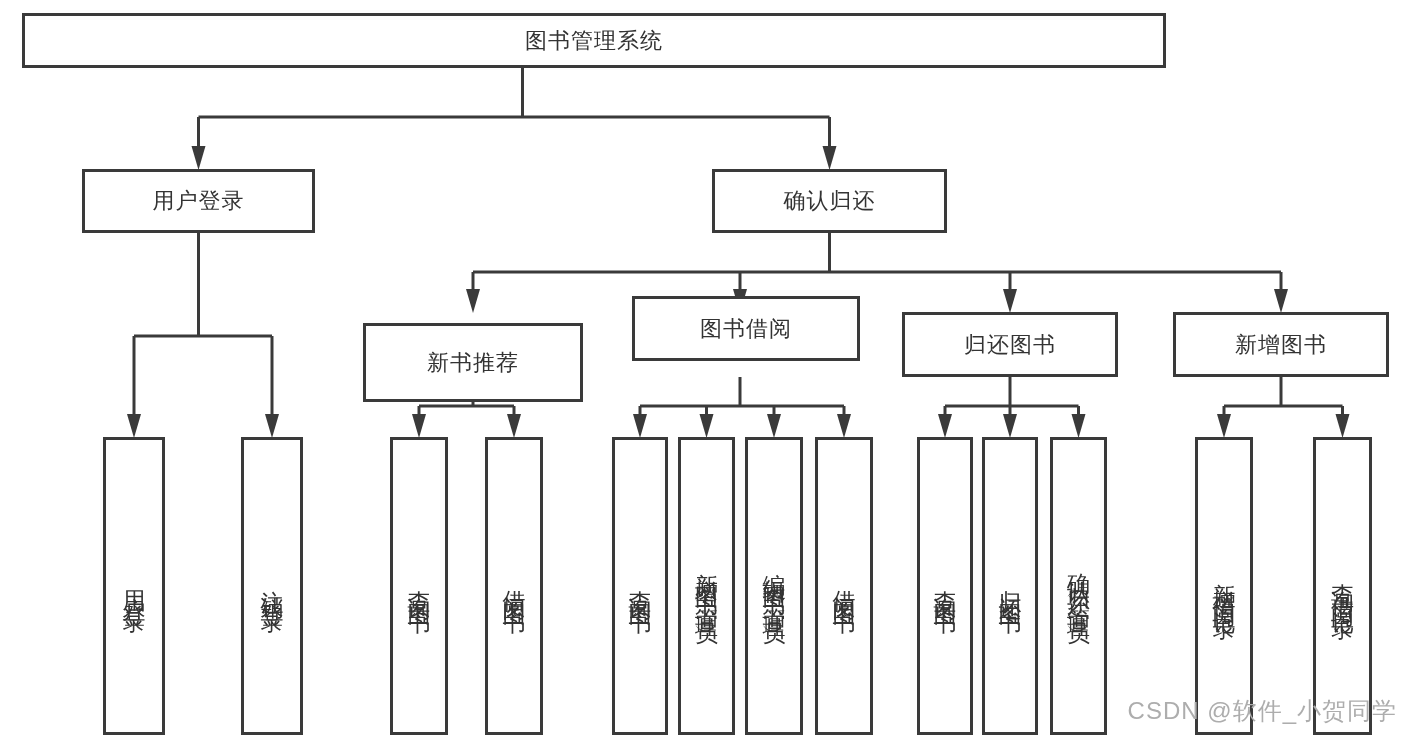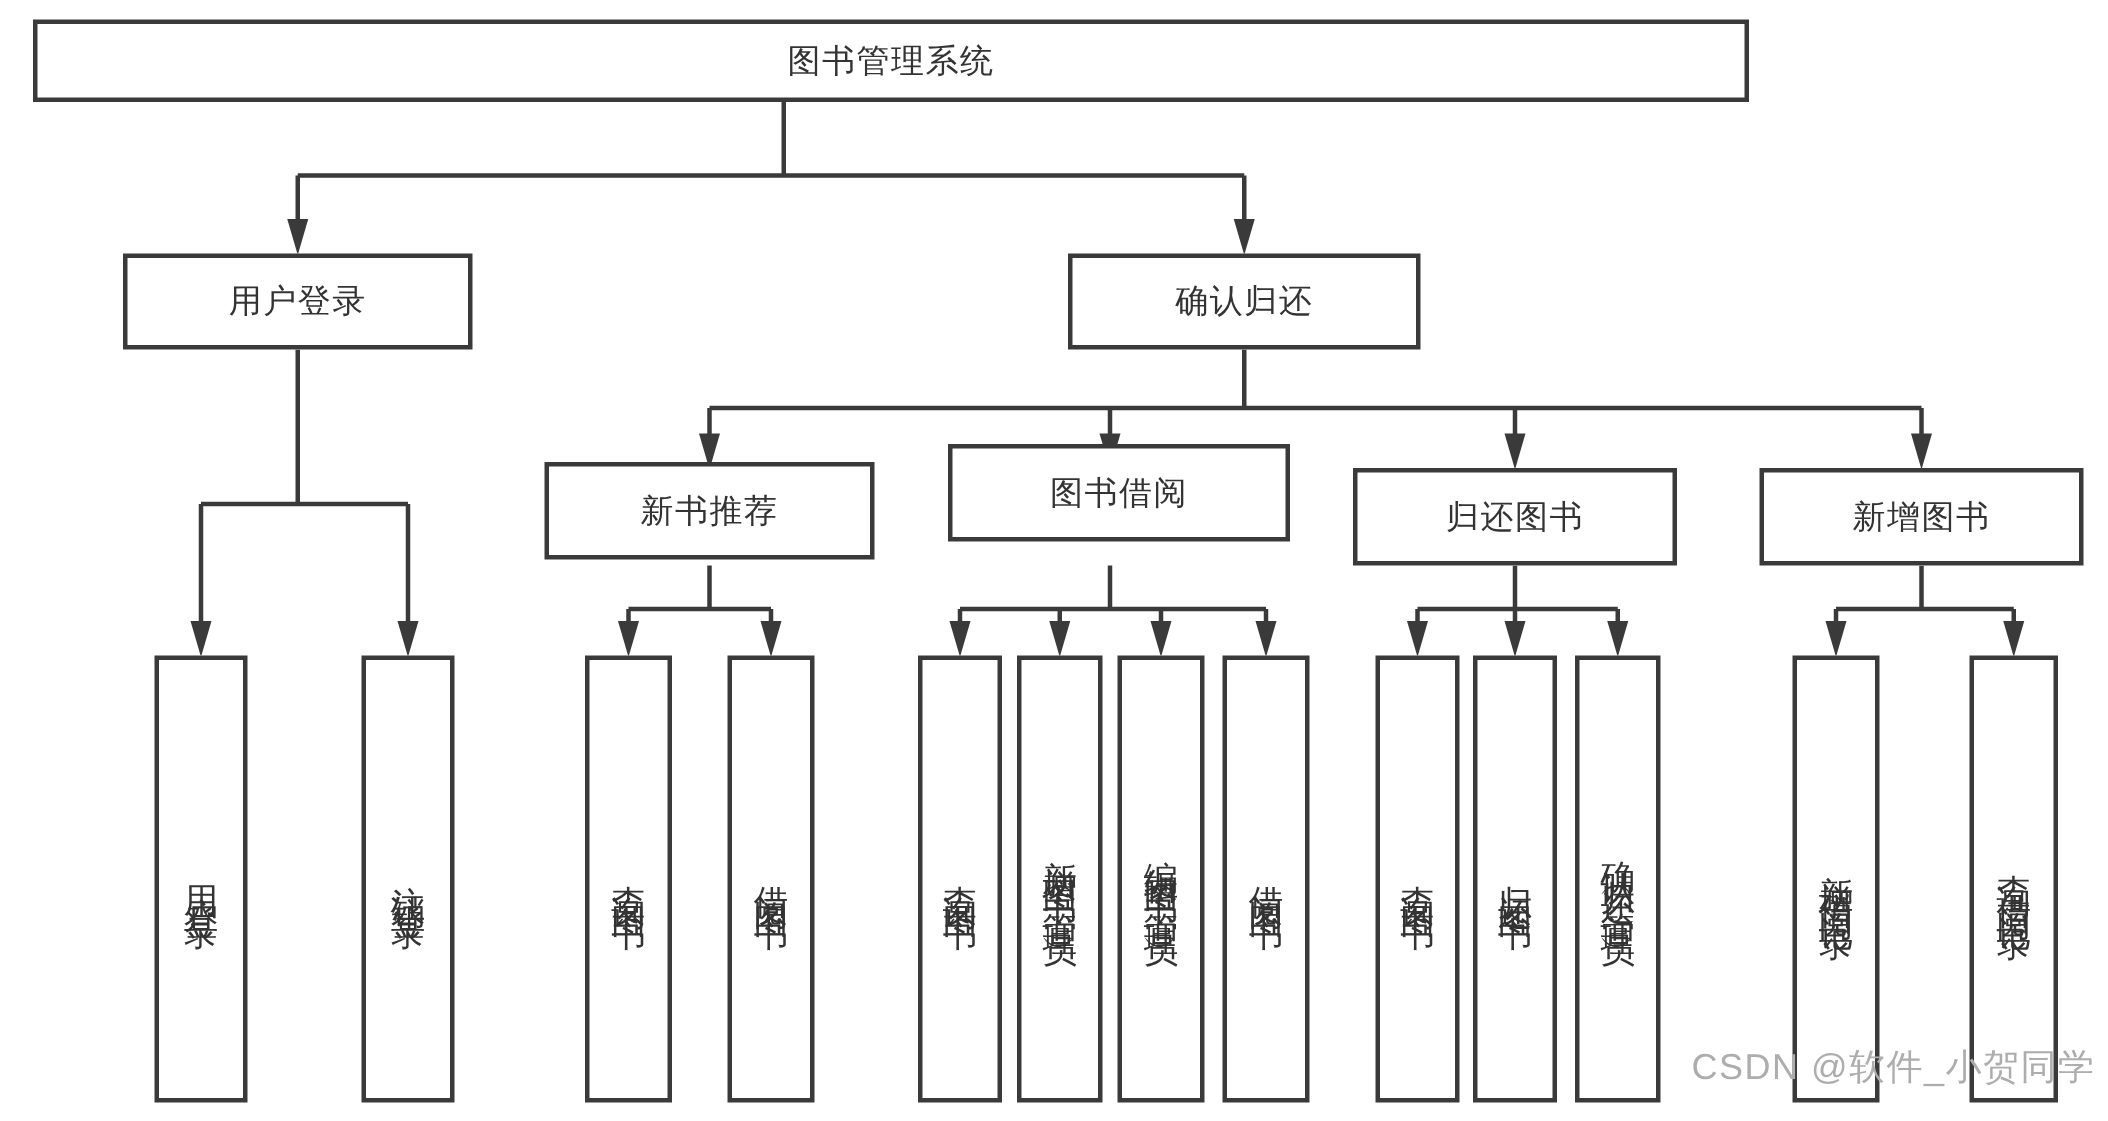--- a/index.html
+++ b/index.html
@@ -105,21 +105,21 @@
       <path d="M1224 406 H1342.5" fill="none" stroke="#3a3a3a" stroke-width="3"></path>
       <path d="M1224 406 V419" fill="none" stroke="#3a3a3a" stroke-width="3"></path>
       <polygon points="1217,414 1231,414 1224,438" fill="#3a3a3a"></polygon>
       <path d="M1342.5 406 V419" fill="none" stroke="#3a3a3a" stroke-width="3"></path>
       <polygon points="1335.5,414 1349.5,414 1342.5,438" fill="#3a3a3a"></polygon>
     </svg>
   <div class="watermark">CSDN @软件_小贺同学</div>
 <div class="node" style="left: 22px; top: 13px; width: 1144px; height: 55px;">图书管理系统</div>
     <div class="node" style="left: 82px; top: 169px; width: 233px; height: 64px;">用户登录</div>
     <div class="node" style="left: 712px; top: 169px; width: 235px; height: 64px;">确认归还</div>
-    <div class="node" style="left: 363px; top: 308px; width: 220px; height: 65px;">新书推荐</div>
+    <div class="node" style="left: 363px; top: 323px; width: 220px; height: 79px;">新书推荐</div>
     <div class="node" style="left: 632px; top: 296px; width: 228px; height: 65px;">图书借阅</div>
     <div class="node" style="left: 902px; top: 312px; width: 216px; height: 65px;">归还图书</div>
     <div class="node" style="left: 1173px; top: 312px; width: 216px; height: 65px;">新增图书</div>
     <div class="node v" style="left: 103px; top: 437px; width: 62px; height: 298px;">用户登录</div>
     <div class="node v" style="left: 241px; top: 437px; width: 62px; height: 298px;">注销登录</div>
     <div class="node v" style="left: 390px; top: 437px; width: 58px; height: 298px;">查询图书</div>
     <div class="node v" style="left: 485px; top: 437px; width: 58px; height: 298px;">借阅图书</div>
     <div class="node v" style="left: 612px; top: 437px; width: 56px; height: 298px;">查询图书</div>
     <div class="node v" style="left: 678px; top: 437px; width: 57px; height: 298px;">新增图书（管理员）</div>
     <div class="node v" style="left: 745px; top: 437px; width: 58px; height: 298px;">编辑图书（管理员）</div>

